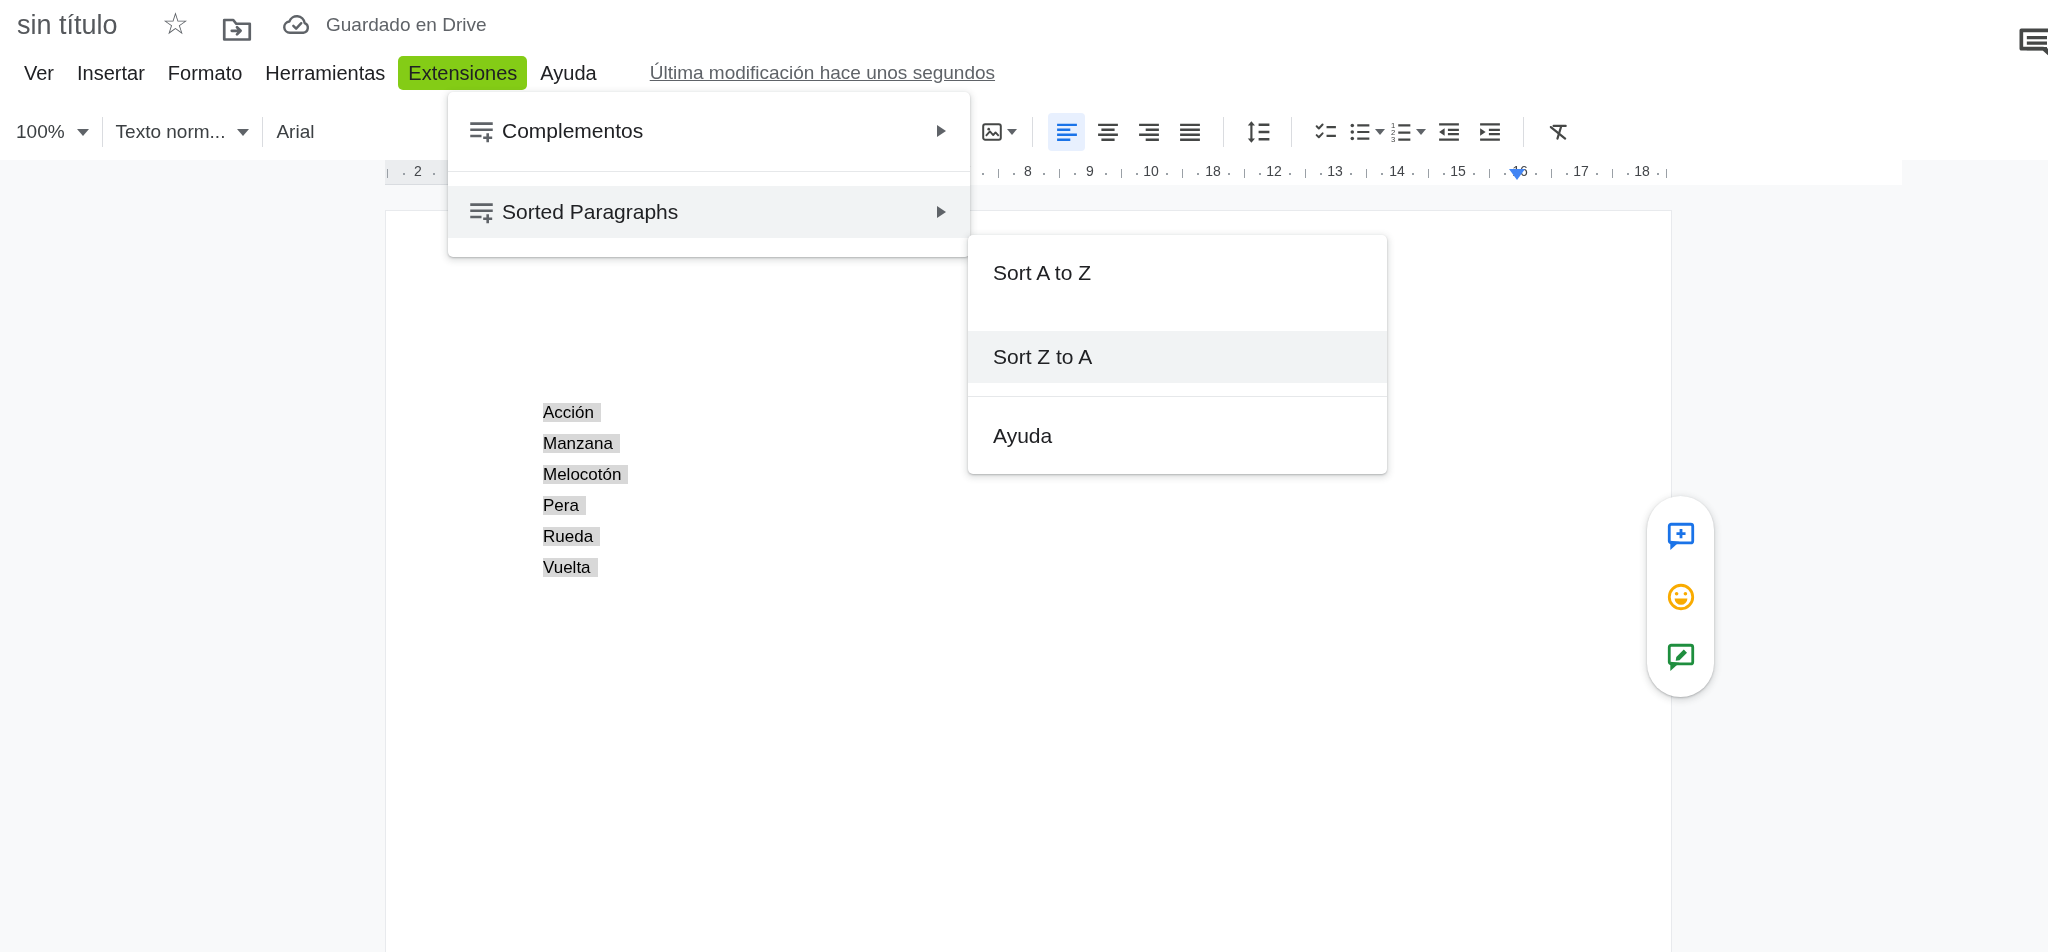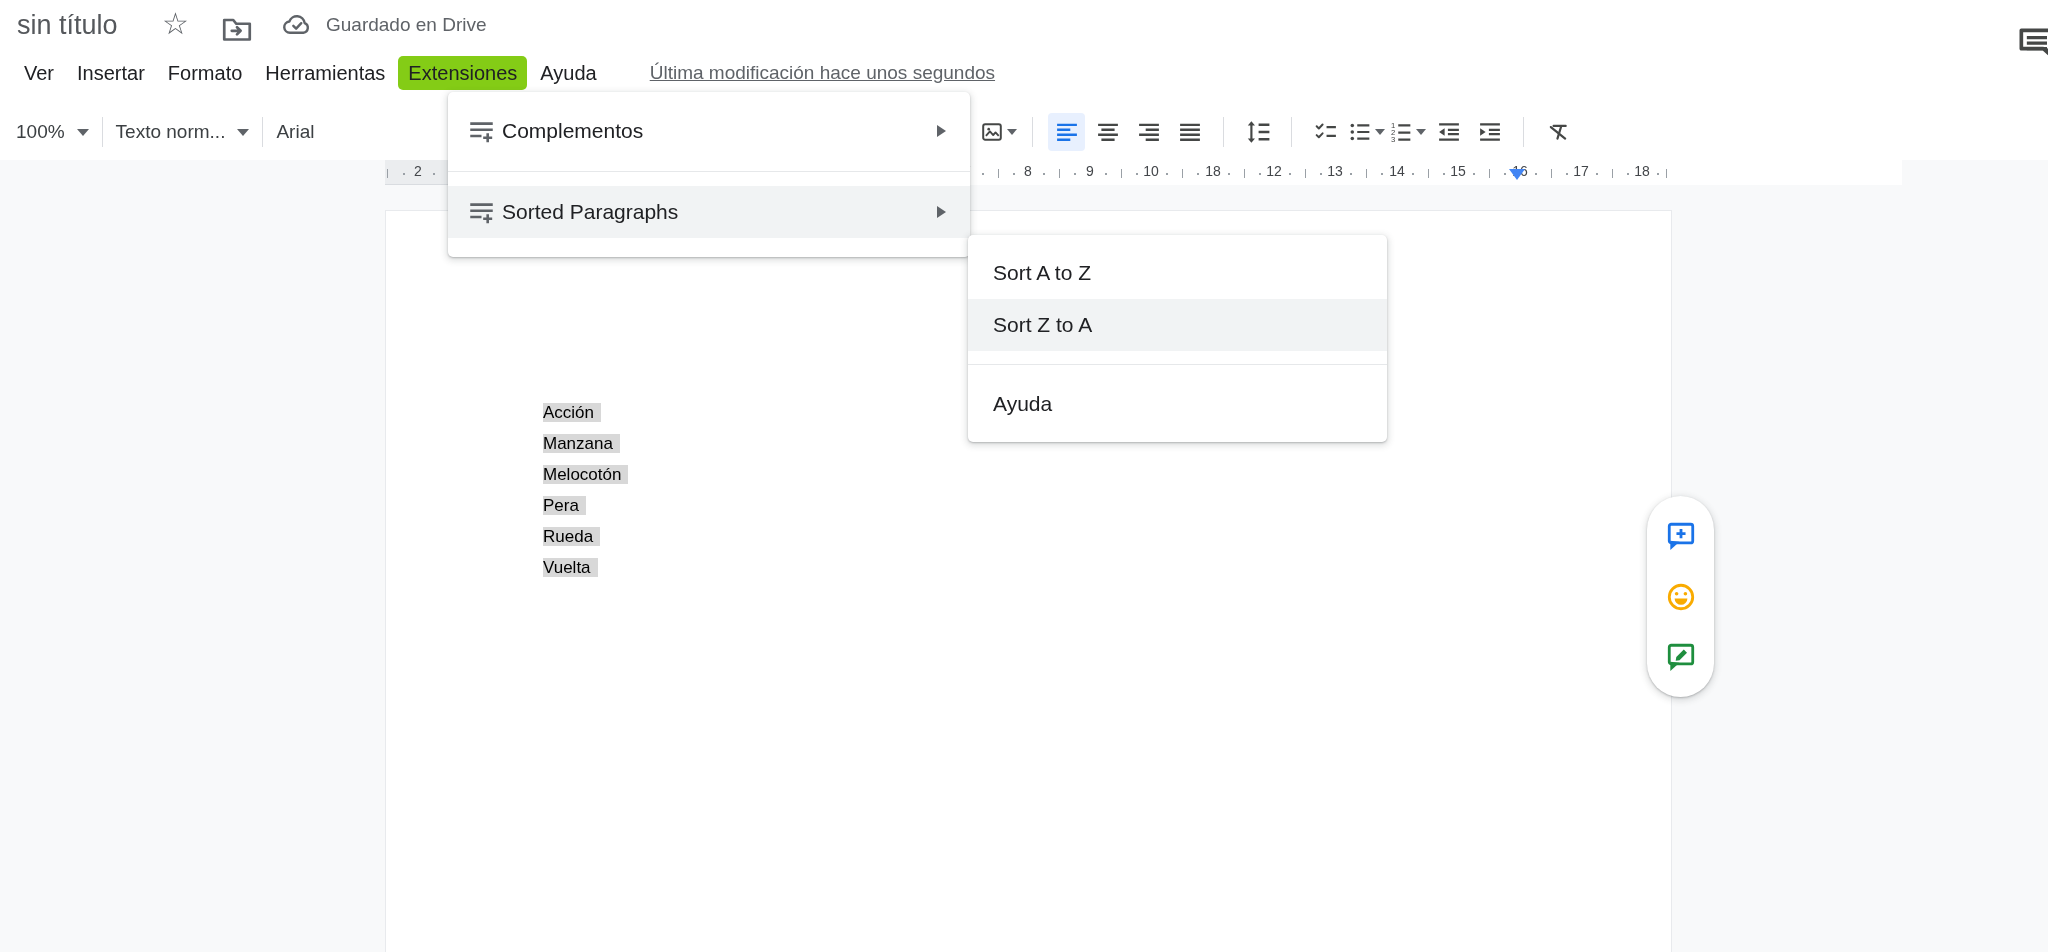--- a/index.html
+++ b/index.html
@@ -73,21 +73,21 @@
   .ext-row .mi-label { margin-left: 7px; font-size: 21px; color: #202124; }
   .arrow-right { position: absolute; right: 24px; width: 0; height: 0; border-top: 6px solid transparent;
                  border-bottom: 6px solid transparent; border-left: 9px solid #5f6368; }
   .menu-sep { height: 1px; background: #e6e8ea; margin: 14px 0; }
 
   .sub-menu { position: absolute; left: 968px; top: 235px; width: 419px; background: #fff; border-radius: 5px;
               box-shadow: 0 2px 6px 2px rgba(60,64,67,.15), 0 1px 2px rgba(60,64,67,.3);
               padding: 12px 0; z-index: 41; }
   .sub-row { height: 52px; display: flex; align-items: center; padding-left: 25px; font-size: 21px;
              color: #202124; cursor: pointer; }
-  .sub-row.hl { background: #f1f3f4; }
+  .sub-row.hl { background: #f1f3f4; margin-top: 32px; }
 </style>
 </head>
 <body>
 
 <div class="header">
   <div class="title-row">
     <div class="doc-title">sin título</div>
     <div class="star">☆</div>
     <svg class="hicon" style="left:207px" width="36" height="36" viewBox="0 0 24 24">
       <path d="M3.5 6 h6 l2 2.5 h9 v10.5 h-17 z" fill="none" stroke="#5f6368" stroke-width="1.8" stroke-linejoin="round"></path>

